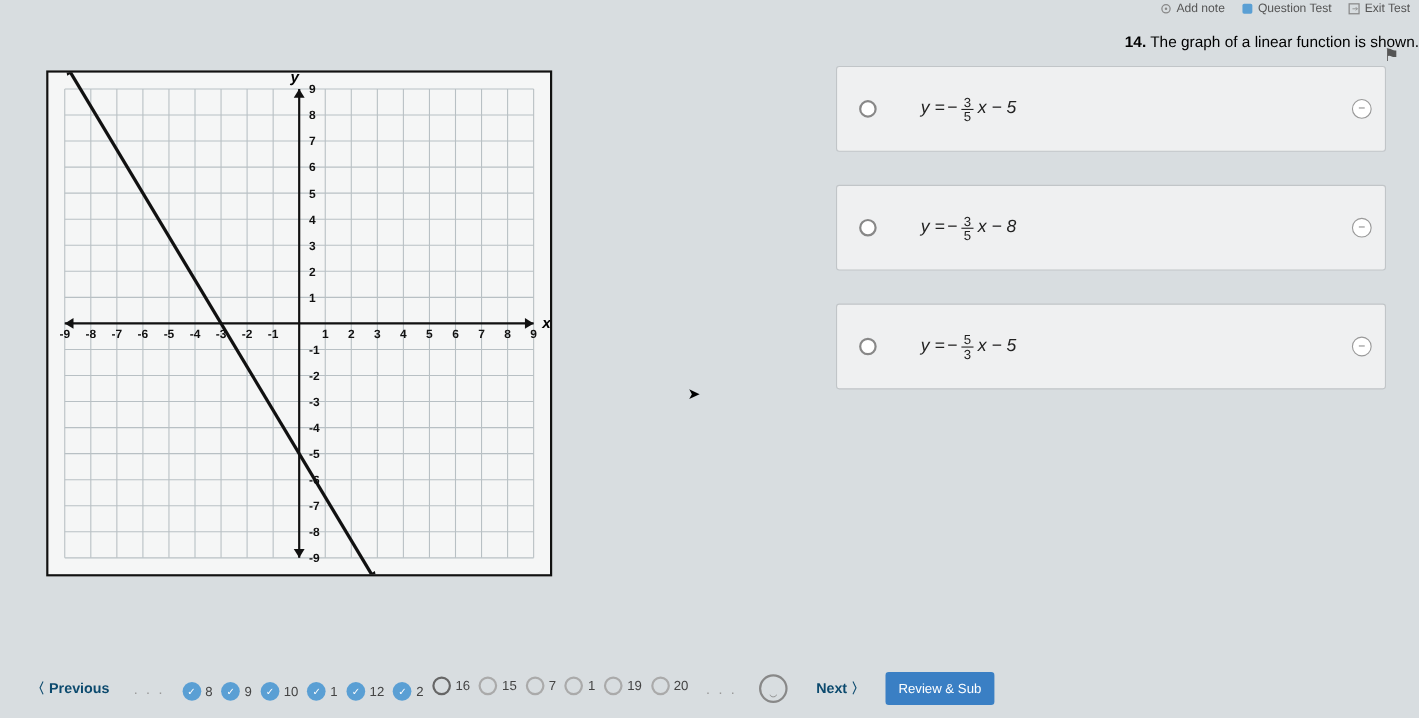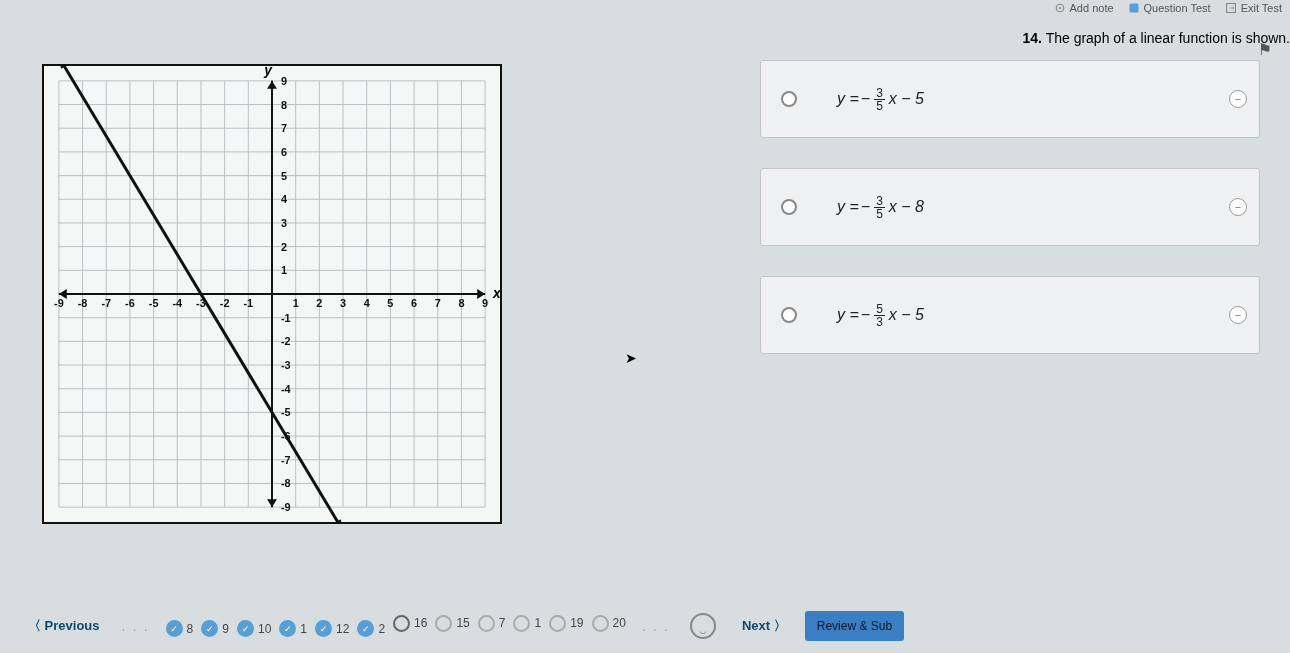--- a/index.html
+++ b/index.html
@@ -25,21 +25,21 @@
 .bottom-bar .prev, .bottom-bar .next { font-weight: bold; cursor: pointer; padding: 6px 10px; color: #0c4a6e; }
 .bottom-bar .ellipsis { color: #999; letter-spacing: 2px; padding: 0 4px; }
 .bottom-bar .qdot { display: inline-flex; align-items: center; gap: 4px; cursor: pointer; padding: 3px 4px; }
 .bottom-bar .qdot .circle { width: 17px; height: 17px; border-radius: 50%; display: inline-flex; align-items: center; justify-content: center; font-size: 9px; }
 .bottom-bar .qdot.answered .circle { background: #5a9fd4; color: #fff; }
 .bottom-bar .qdot.answered .circle::after { content: "✓"; }
 .bottom-bar .qdot.current .circle { border: 2px solid #666; color: #444; }
 .bottom-bar .qdot.unanswered .circle { border: 2px solid #aaa; color: #888; }
 .bottom-bar .qdot .num { font-size: 12px; color: #444; }
 .bottom-bar .smiley { width: 26px; height: 26px; border: 2px solid #888; border-radius: 50%; display: inline-flex; align-items: center; justify-content: center; cursor: pointer; margin: 0 8px; color: #888; font-size:12px; }
-.bottom-bar .review-btn { background: #3a7fc4; color: #0f172a; border-radius: 3px; padding: 8px 12px; cursor: pointer; font-size: 12px; }
+.bottom-bar .review-btn { background: #3a7fc4; color: #ffffff; border-radius: 3px; padding: 8px 12px; cursor: pointer; font-size: 12px; }
 .cursor-arrow { position: absolute; top: 350px; left: 625px; font-size: 14px; color: #000; pointer-events: none; }
 </style>
 </head>
 <body>
 
 <div class="toolbar-top">
   <div class="toolbar-item">
     <svg viewBox="0 0 16 16">
         <circle cx="8" cy="8" r="5" fill="none" stroke="#888" stroke-width="1.5"></circle>
         <circle cx="8" cy="8" r="1.5" fill="#888"></circle>

